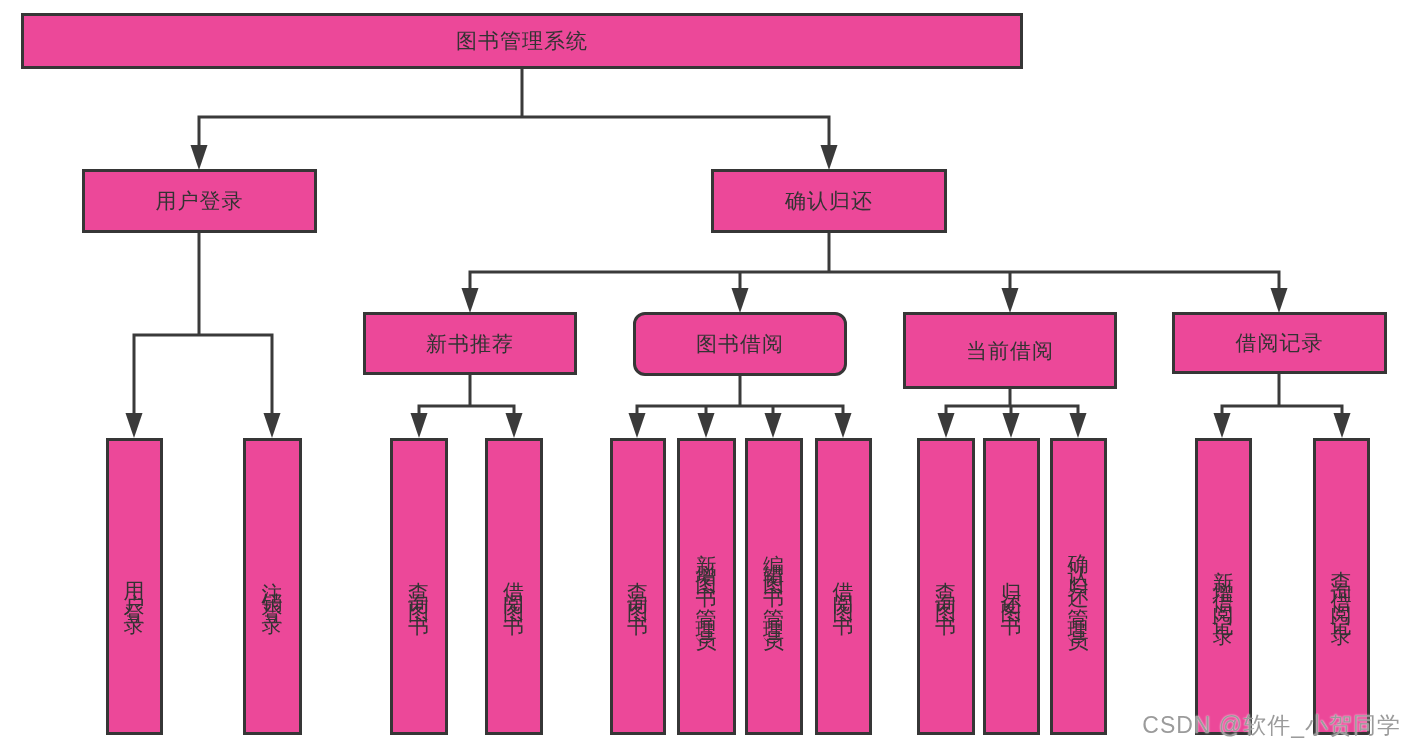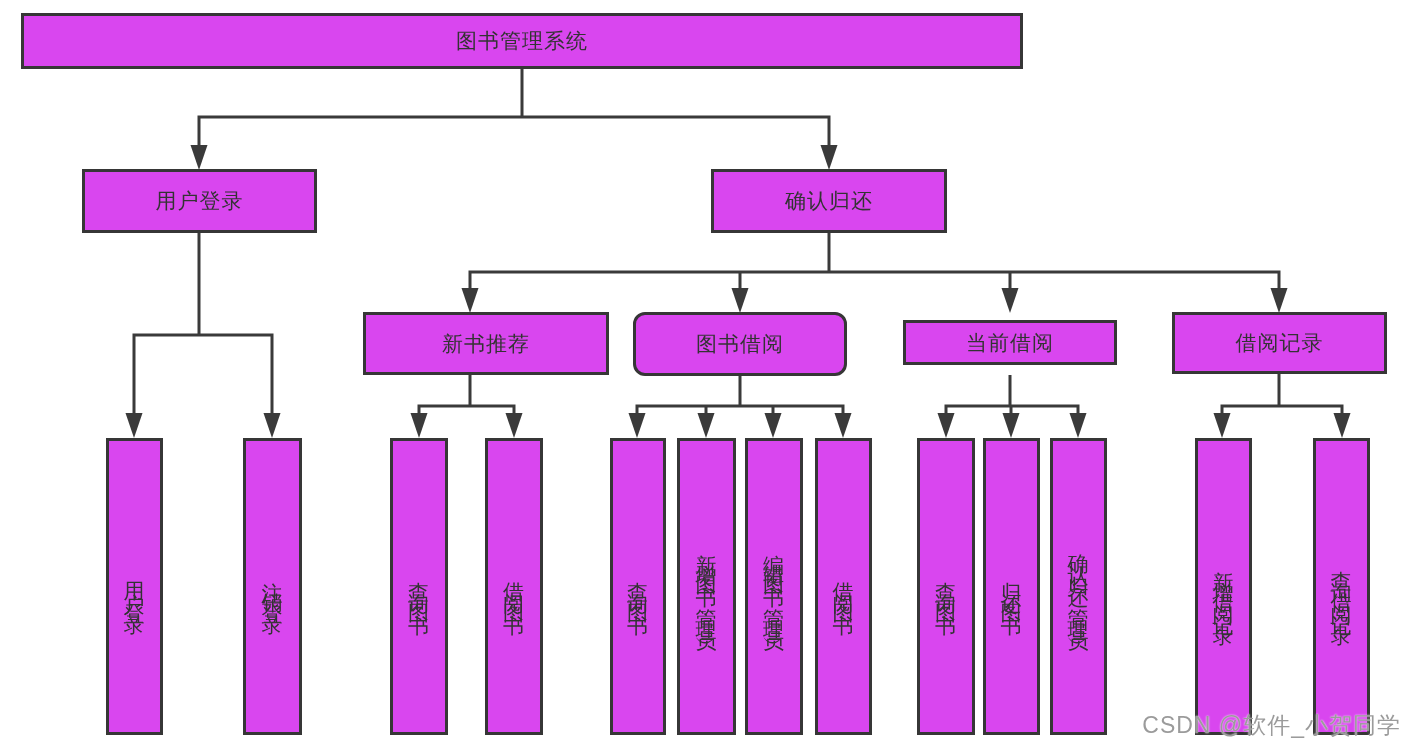--- a/index.html
+++ b/index.html
@@ -17,37 +17,37 @@
   }
   #connectors {
     position: absolute;
     left: 0; top: 0;
     width: 1405px;
     height: 747px;
   }
   .box {
     position: absolute;
     box-sizing: border-box;
-    background: #d946ef;
+    background: #ec4899;
     border: 3px solid #363636;
     display: flex;
     align-items: center;
     justify-content: center;
     color: #333333;
     font-size: 21px;
     letter-spacing: 1px;
     white-space: nowrap;
   }
   
   #root-box   { left: 21px;   top: 13px;  width: 1002px; height: 56px; }
   #b-user     { left: 82px;   top: 169px; width: 235px;  height: 64px; }
   #b-book     { left: 711px;  top: 169px; width: 236px;  height: 64px; }
-  #g-new      { left: 363px;  top: 312px; width: 246px;  height: 63px; }
+  #g-new      { left: 363px;  top: 312px; width: 214px;  height: 63px; }
   #g-borrow   { left: 633px;  top: 312px; width: 214px;  height: 64px; border-radius: 12px; }
-  #g-current  { left: 903px;  top: 320px; width: 214px;  height: 45px; }
+  #g-current  { left: 903px;  top: 312px; width: 214px;  height: 77px; }
   #g-record   { left: 1172px; top: 312px; width: 215px;  height: 62px; }
   
   .leaf { top: 438px; height: 297px; }
   .leaf .vtext {
     writing-mode: vertical-rl;
     text-orientation: mixed;
     line-height: 1;
     letter-spacing: 11px;
     font-size: 21px;
     color: #333333;

